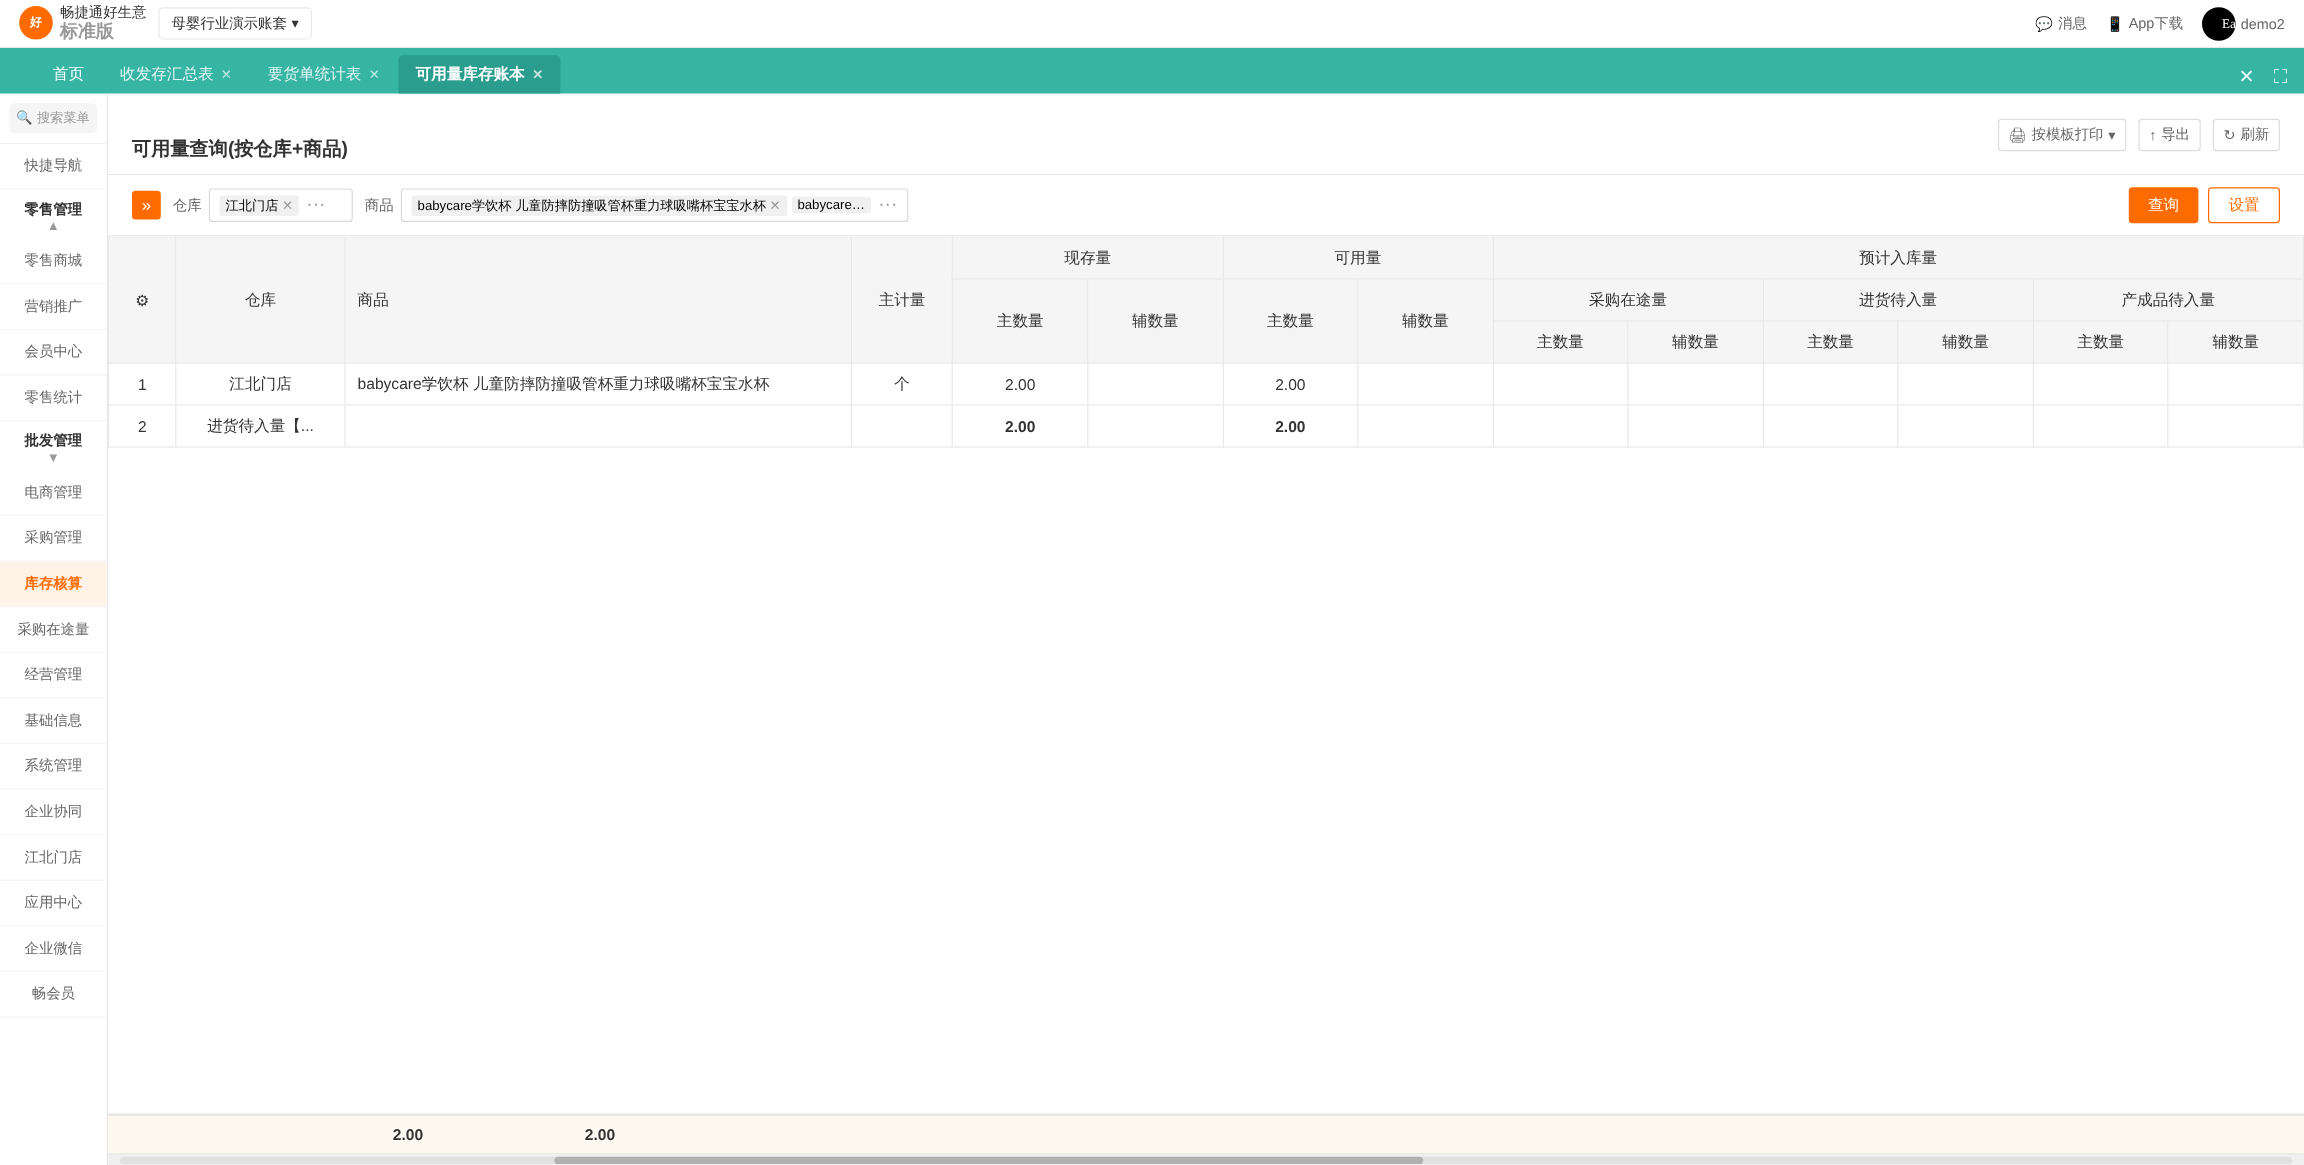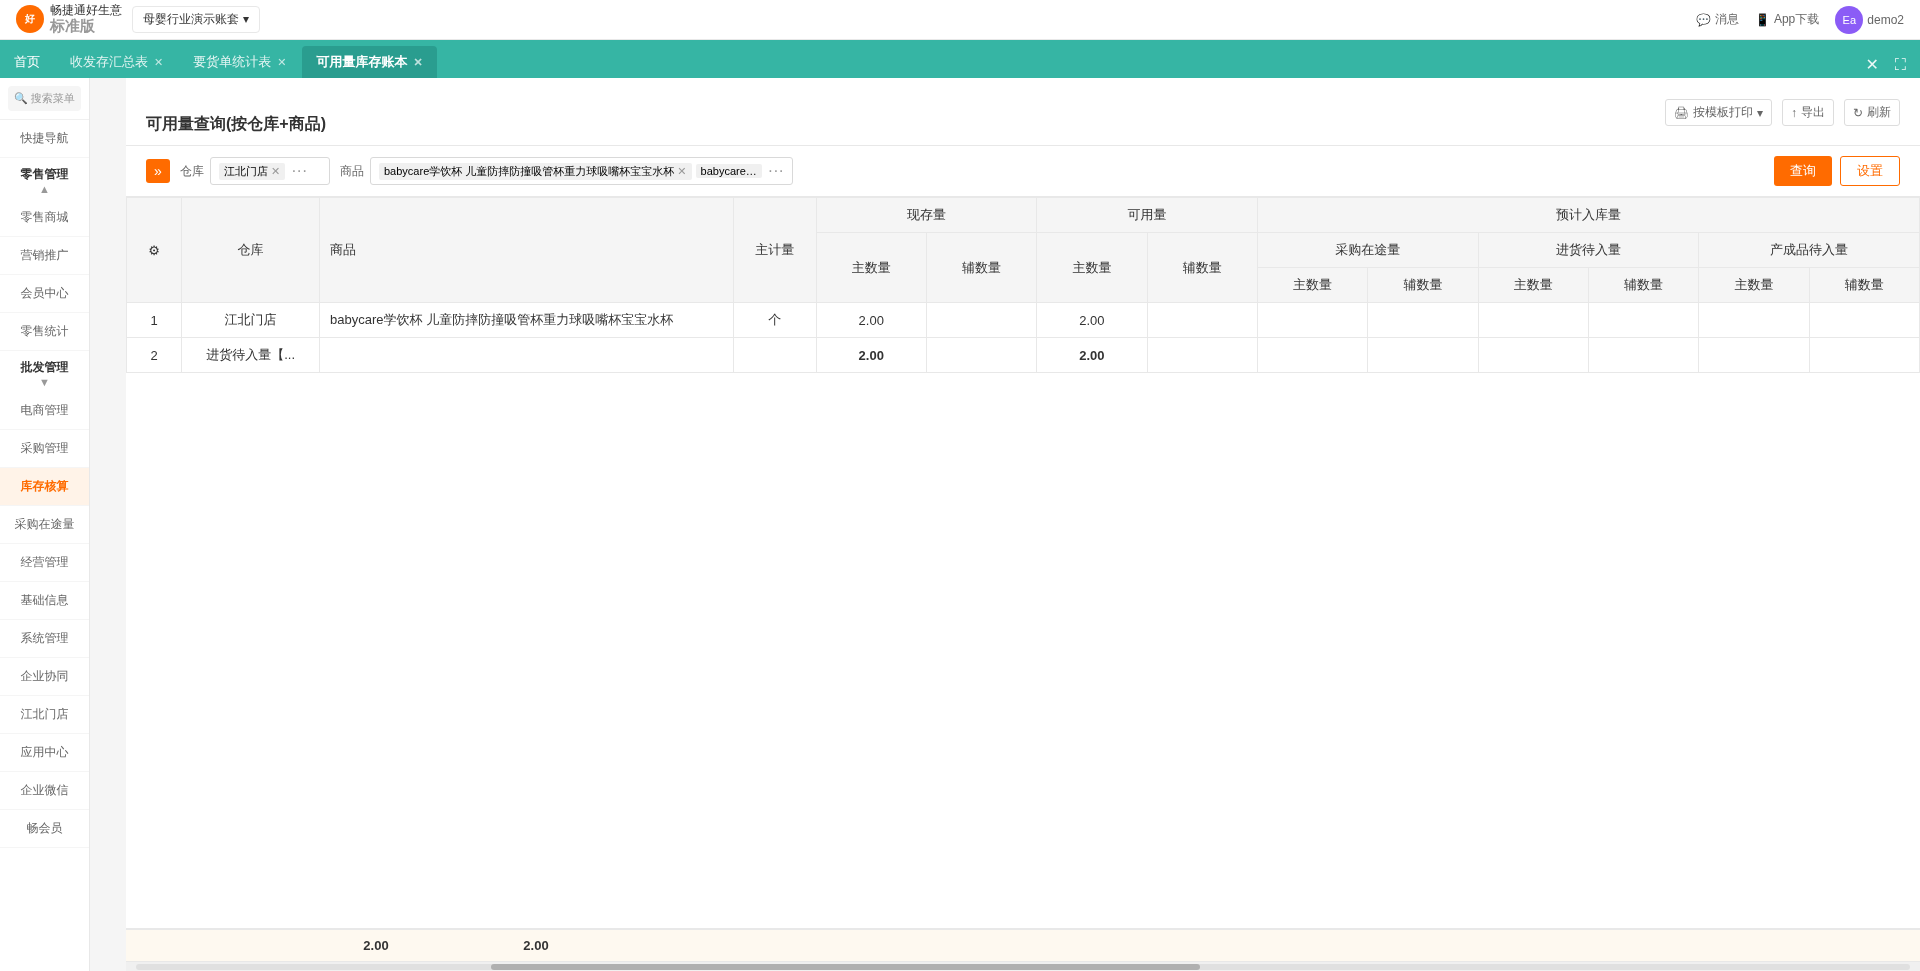--- a/index.html
+++ b/index.html
@@ -17,21 +17,21 @@
       flex-shrink: 0;
     }
     .top-bar-left { display: flex; align-items: center; gap: 10px; }
     .logo-area { display: flex; align-items: center; gap: 6px; }
     .logo-icon { width: 28px; height: 28px; background: #ff6b00; border-radius: 50%; display: flex; align-items: center; justify-content: center; color: white; font-size: 10px; font-weight: bold; }
     .logo-text { font-size: 12px; color: #333; line-height: 1.2; }
     .logo-sub { font-size: 15px; color: #999; font-weight: bold; }
     .industry-selector { display: flex; align-items: center; gap: 4px; border: 1px solid #e8e8e8; border-radius: 4px; padding: 4px 10px; font-size: 12px; color: #333; cursor: pointer; background: #fff; }
     .top-bar-right { display: flex; align-items: center; gap: 16px; }
     .top-action { display: flex; align-items: center; gap: 4px; font-size: 12px; color: #666; cursor: pointer; }
-    .user-avatar { width: 28px; height: 28px; border-radius: 50%; background: #8b5cf6; display: flex; align-items: center; justify-content: center; color: white; font-size: 11px; }
+    .user-avatar { width: 28px; height: 28px; border-radius: 50%; background: #000000; display: flex; align-items: center; justify-content: flex-end; color: white; font-size: 11px; font-family: Liberation Serif, serif; }
 
     
     .tab-nav {
       height: 38px;
       background: #36b5a4;
       display: flex;
       align-items: flex-end;
       padding: 0 0 0 0;
       flex-shrink: 0;
     }
@@ -50,27 +50,28 @@
       top: 0;
     }
     .tab-item.active {
       background: #2a9d8f;
       color: #fff;
       font-weight: bold;
     }
     .tab-item.home {
       background: transparent;
       color: #fff;
+      margin-left: 30px;
     }
     .tab-close { font-size: 11px; color: rgba(255,255,255,0.7); cursor: pointer; }
     .tab-nav-right { margin-left: auto; display: flex; align-items: center; padding-right: 10px; gap: 8px; }
     .nav-icon-btn { color: rgba(255,255,255,0.9); cursor: pointer; font-size: 16px; padding: 4px; }
 
     
-    .main-layout { display: flex; flex: 1; overflow: hidden; gap: 36px; }
+    .main-layout { display: flex; flex: 1; overflow: hidden; }
 
     
     .sidebar {
       width: 90px;
       background: #fff;
       border-right: 1px solid #e8e8e8;
       display: flex;
       flex-direction: column;
       flex-shrink: 0;
       overflow-y: auto;

